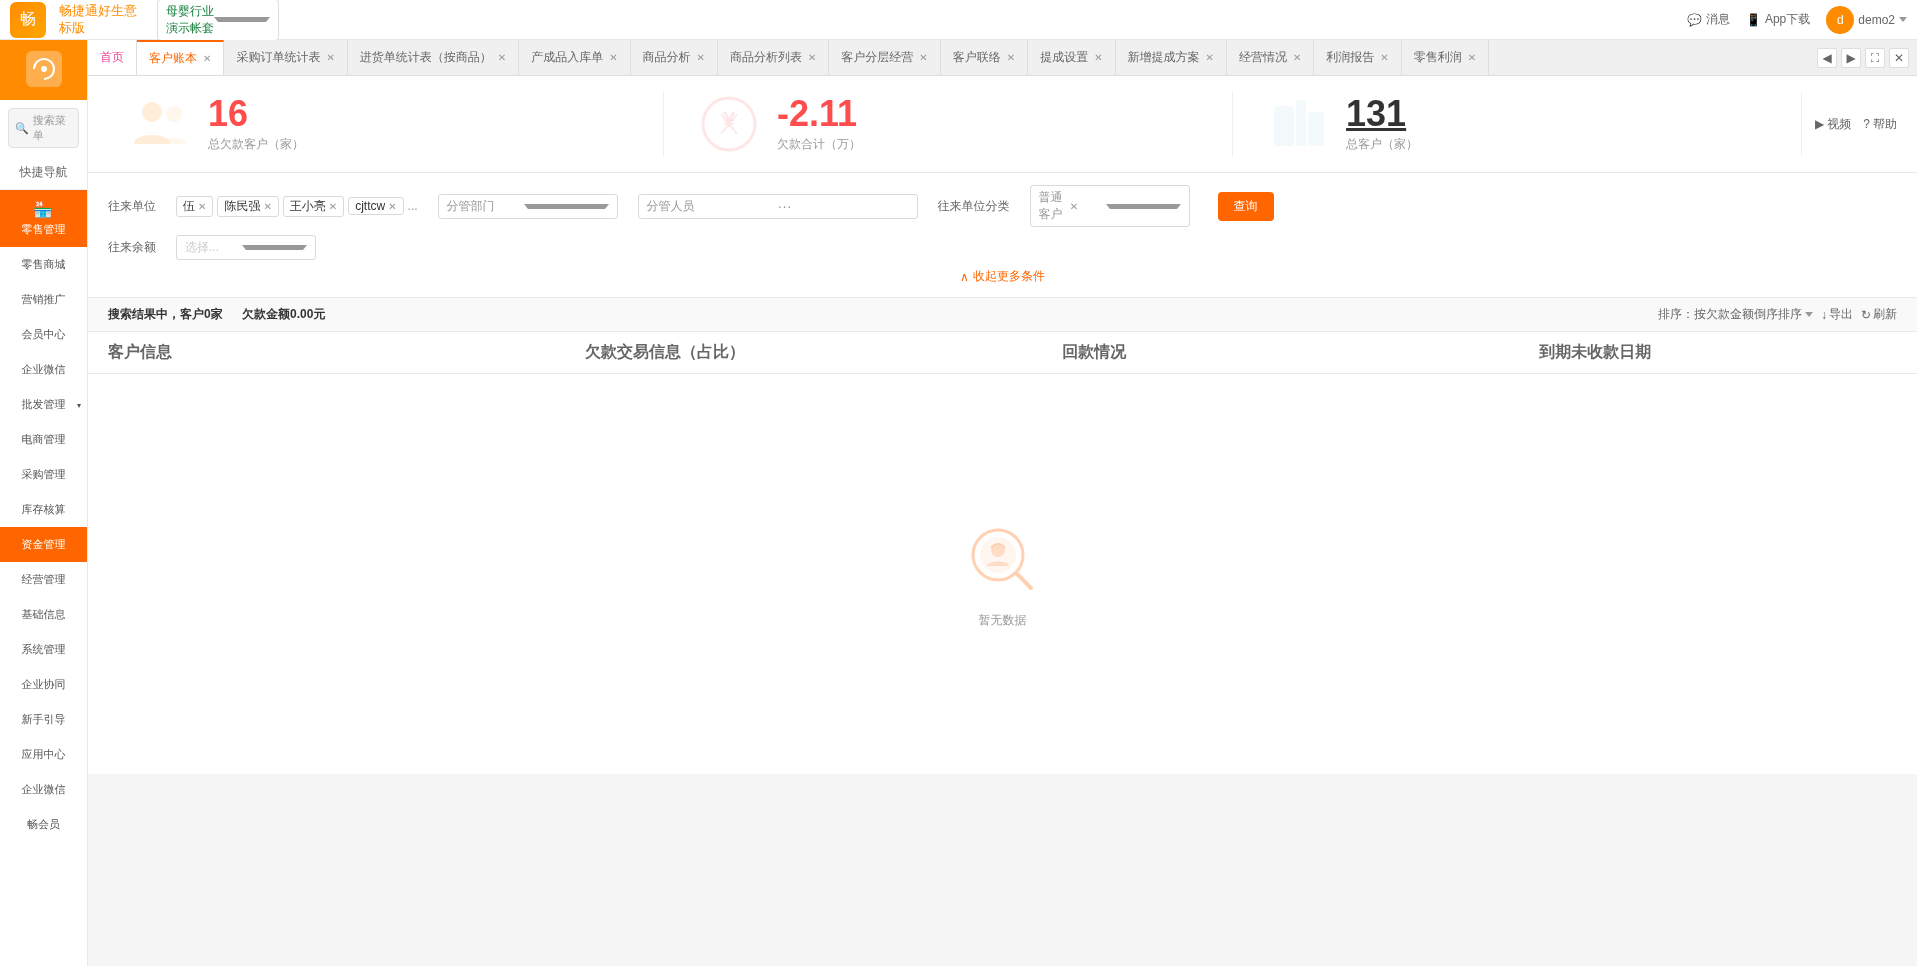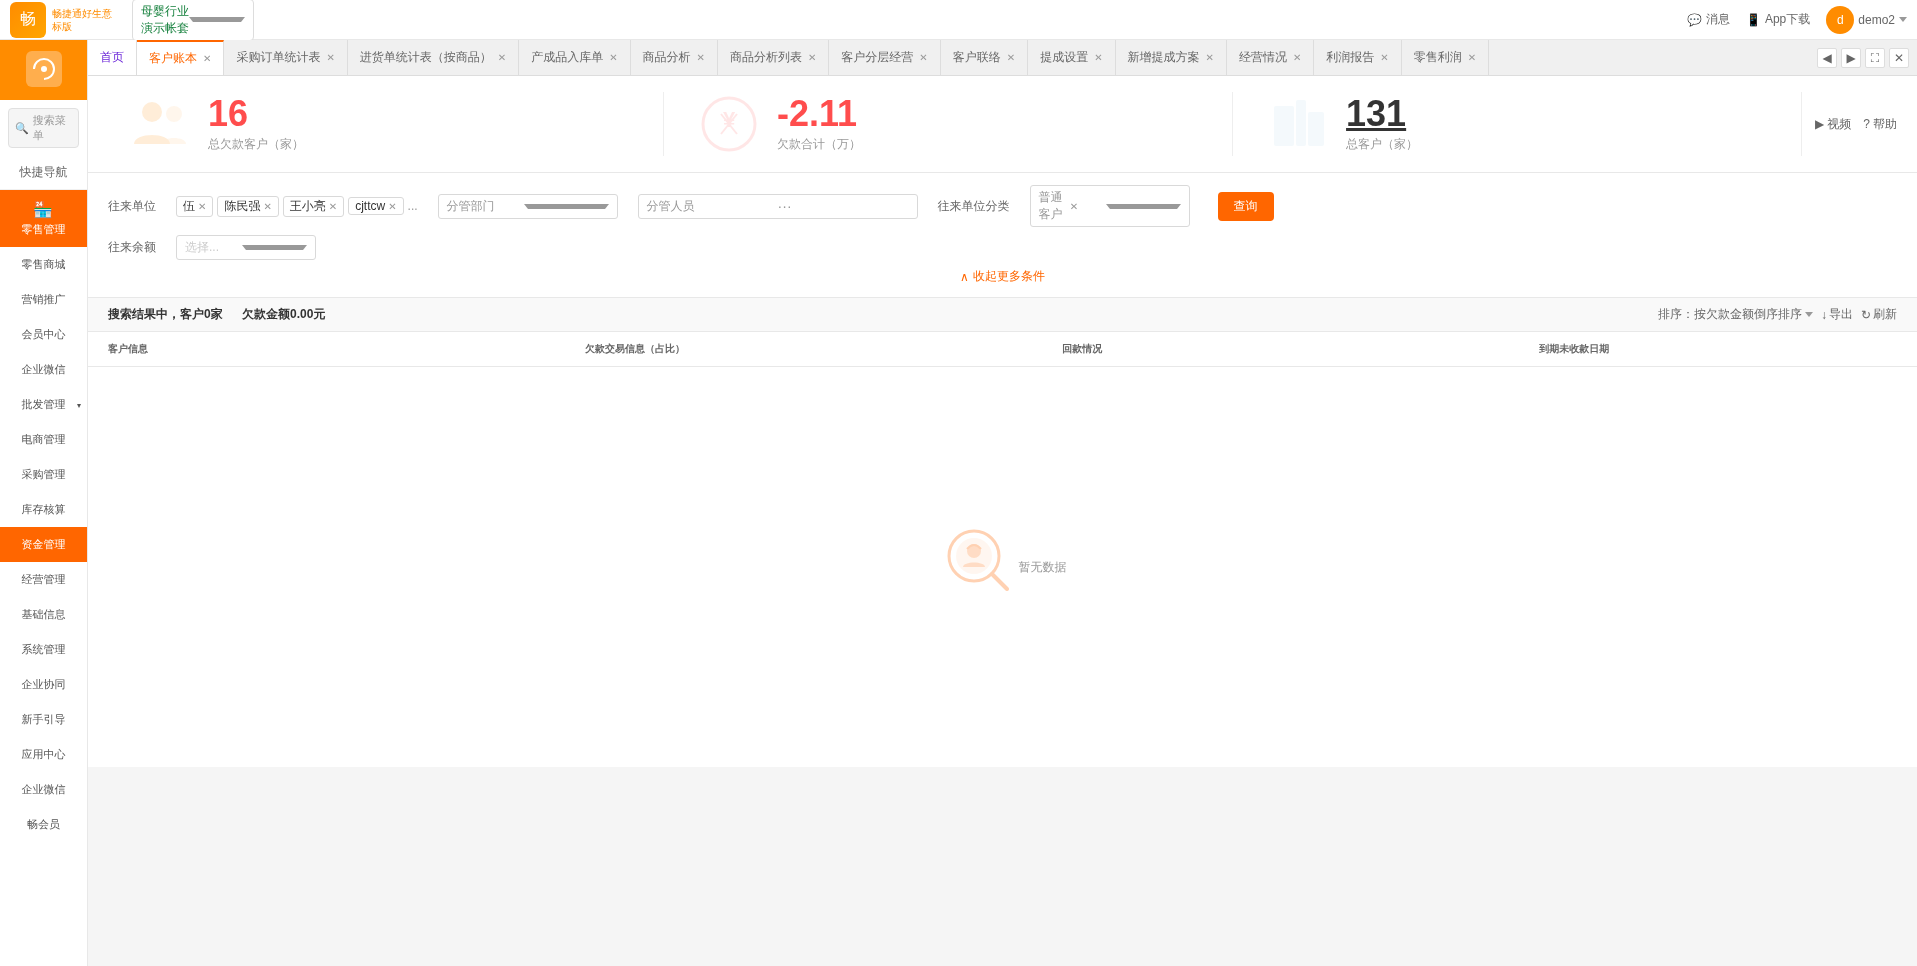--- a/index.html
+++ b/index.html
@@ -10,21 +10,21 @@
     .top-bar { display: flex; align-items: center; background: #fff; height: 40px; border-bottom: 1px solid #e8e8e8; padding: 0 10px; flex-shrink: 0; }
     .main-area { display: flex; flex: 1; overflow: hidden; }
     .sidebar { width: 88px; background: #fff; border-right: 1px solid #e8e8e8; display: flex; flex-direction: column; flex-shrink: 0; }
     .content-area { flex: 1; display: flex; flex-direction: column; overflow: hidden; }
     .tab-bar { display: flex; align-items: center; background: #f0f0f0; height: 36px; border-bottom: 1px solid #ddd; overflow: hidden; flex-shrink: 0; }
     .main-content { flex: 1; overflow-y: auto; background: #f5f5f5; }
 
     
     .logo { display: flex; align-items: center; margin-right: 20px; }
     .logo-icon { width: 36px; height: 36px; background: linear-gradient(135deg, #ff8c00, #ffa500); border-radius: 6px; display: flex; align-items: center; justify-content: center; color: white; font-size: 16px; margin-right: 6px; flex-shrink: 0; }
-    .logo-text { font-size: 10px; color: #ff8c00; line-height: 1.3; }
+    .logo-text { font-size: 13px; color: #ff8c00; line-height: 1.3; margin-left: 7px; }
     .store-selector { display: flex; align-items: center; border: 1px solid #ddd; border-radius: 4px; padding: 3px 8px; cursor: pointer; font-size: 12px; color: #15803d; background: #fff; min-width: 120px; }
     .store-selector span { flex: 1; }
     .top-bar-right { margin-left: auto; display: flex; align-items: center; gap: 16px; }
     .top-icon-btn { display: flex; align-items: center; gap: 4px; cursor: pointer; color: #666; font-size: 12px; }
     .avatar { width: 28px; height: 28px; border-radius: 50%; background: #ff8c00; display: flex; align-items: center; justify-content: center; color: white; font-size: 12px; }
 
     
     .sidebar-logo-area { height: 60px; background: #ff8c00; display: flex; align-items: center; justify-content: center; flex-direction: column; }
     .sidebar-logo-icon { width: 36px; height: 36px; border-radius: 6px; background: rgba(255,255,255,0.3); display: flex; align-items: center; justify-content: center; color: white; font-size: 20px; margin-bottom: 2px; }
     .sidebar-search { padding: 8px 8px; }
@@ -34,21 +34,21 @@
     .sidebar-item.active { background: #ff6600; color: white; }
     .sidebar-item .item-icon { font-size: 16px; }
     .sidebar-item-label { font-size: 11px; }
     .sidebar-item.has-sub { position: relative; }
     .sidebar-item .sub-arrow { font-size: 8px; position: absolute; right: 6px; top: 50%; transform: translateY(-50%); }
 
     
     .tab { display: flex; align-items: center; padding: 0 12px; height: 36px; border-right: 1px solid #ddd; cursor: pointer; font-size: 12px; color: #666; white-space: nowrap; background: #f0f0f0; gap: 4px; flex-shrink: 0; }
     .tab.active { background: #fff; color: #ff6600; border-top: 2px solid #ff6600; }
     .tab .close-btn { color: #999; font-size: 10px; margin-left: 2px; }
-    .tab-home { background: #fff; color: #6d28d9; }
+    .tab-home { background: #fff; color: #ec4899; }
     .tab-bar-controls { margin-left: auto; display: flex; align-items: center; gap: 4px; padding-right: 8px; }
     .tab-control-btn { width: 20px; height: 20px; display: flex; align-items: center; justify-content: center; cursor: pointer; color: #666; font-size: 12px; border: 1px solid #ddd; border-radius: 2px; background: #fff; }
 
     
     .stats-section { display: flex; background: #fff; border-bottom: 1px solid #e8e8e8; padding: 16px 20px; align-items: center; gap: 13px; }
     .stat-block { flex: 1; display: flex; align-items: center; gap: 16px; padding: 0 20px; border-right: 1px solid #eee; }
     .stat-block:last-child { border-right: none; }
     .stat-icon { width: 64px; height: 64px; opacity: 0.15; display: flex; align-items: center; justify-content: center; }
     .stat-icon svg { width: 60px; height: 60px; }
     .stat-info { }
@@ -74,28 +74,28 @@
 
     
     .results-bar { display: flex; align-items: center; justify-content: space-between; padding: 8px 20px; background: #f9f9f9; border-bottom: 1px solid #e8e8e8; }
     .results-info { font-size: 12px; color: #666; }
     .results-info span { font-weight: bold; color: #333; }
     .results-actions { display: flex; align-items: center; gap: 8px; font-size: 12px; color: #666; }
     .sort-select { display: flex; align-items: center; gap: 3px; cursor: pointer; }
     .action-link { display: flex; align-items: center; gap: 2px; cursor: pointer; color: #666; }
 
     
-    .table-header { display: flex; align-items: flex-start; background: #fff; border-bottom: 1px solid #e8e8e8; padding: 10px 20px; font-size: 10px; font-weight: bold; color: #666; }
+    .table-header { display: flex; align-items: flex-start; background: #fff; border-bottom: 1px solid #e8e8e8; padding: 10px 20px; font-size: 16px; font-weight: bold; color: #666; }
     .th-col1 { flex: 2; }
     .th-col2 { flex: 2; }
     .th-col3 { flex: 2; }
     .th-col4 { flex: 1.5; }
 
     
-    .empty-state { display: flex; flex-direction: row; align-items: center; justify-content: center; padding: 80px 20px; background: #fff; min-height: 400px; }
+    .empty-state { display: flex; flex-direction: column; align-items: center; justify-content: center; padding: 80px 20px; background: #fff; min-height: 400px; }
     .empty-icon { width: 80px; height: 80px; margin-bottom: 12px; opacity: 0.6; }
     .empty-text { color: #999; font-size: 12px; }
 
     
     .chevron-down { display: inline-block; width: 0; height: 0; border-left: 4px solid transparent; border-right: 4px solid transparent; border-top: 5px solid #999; vertical-align: middle; }
   </style>
 </head>
 <body>
 
 <div class="app-container">

